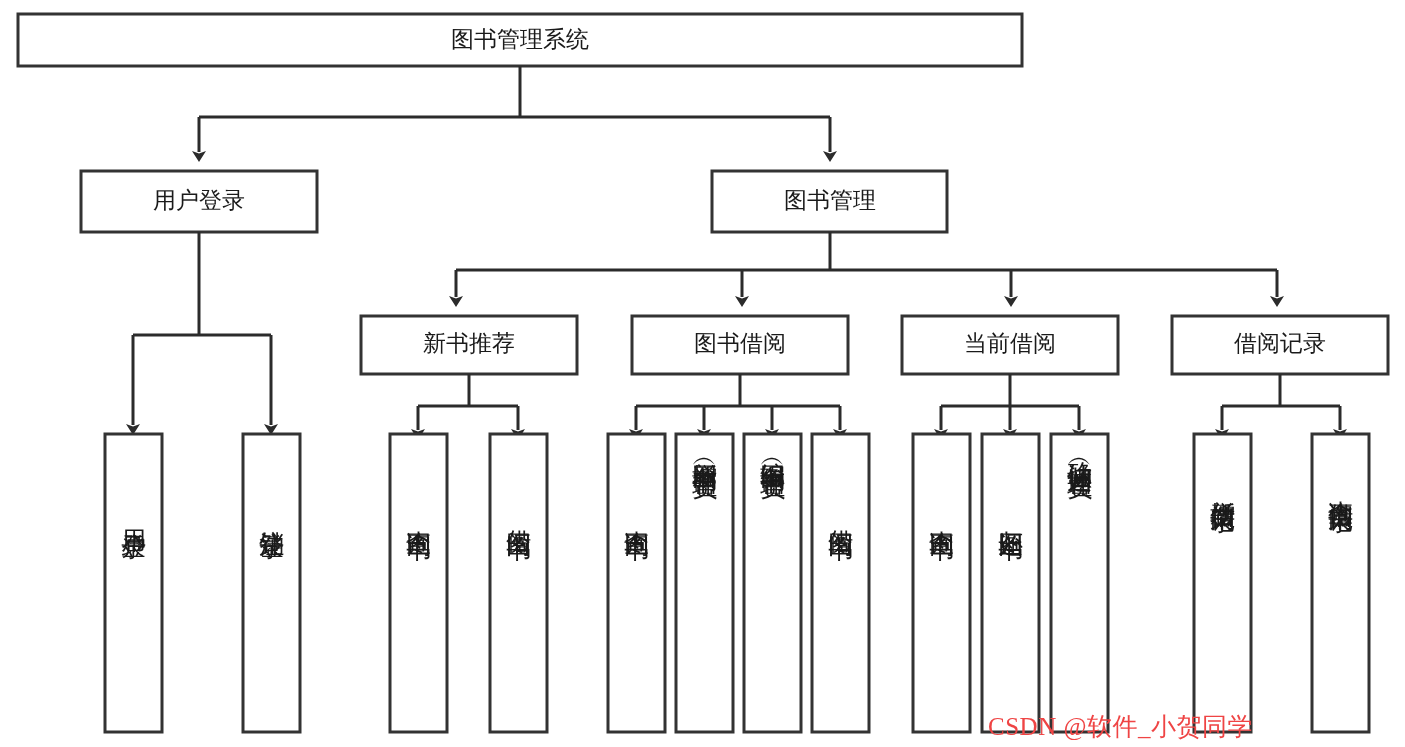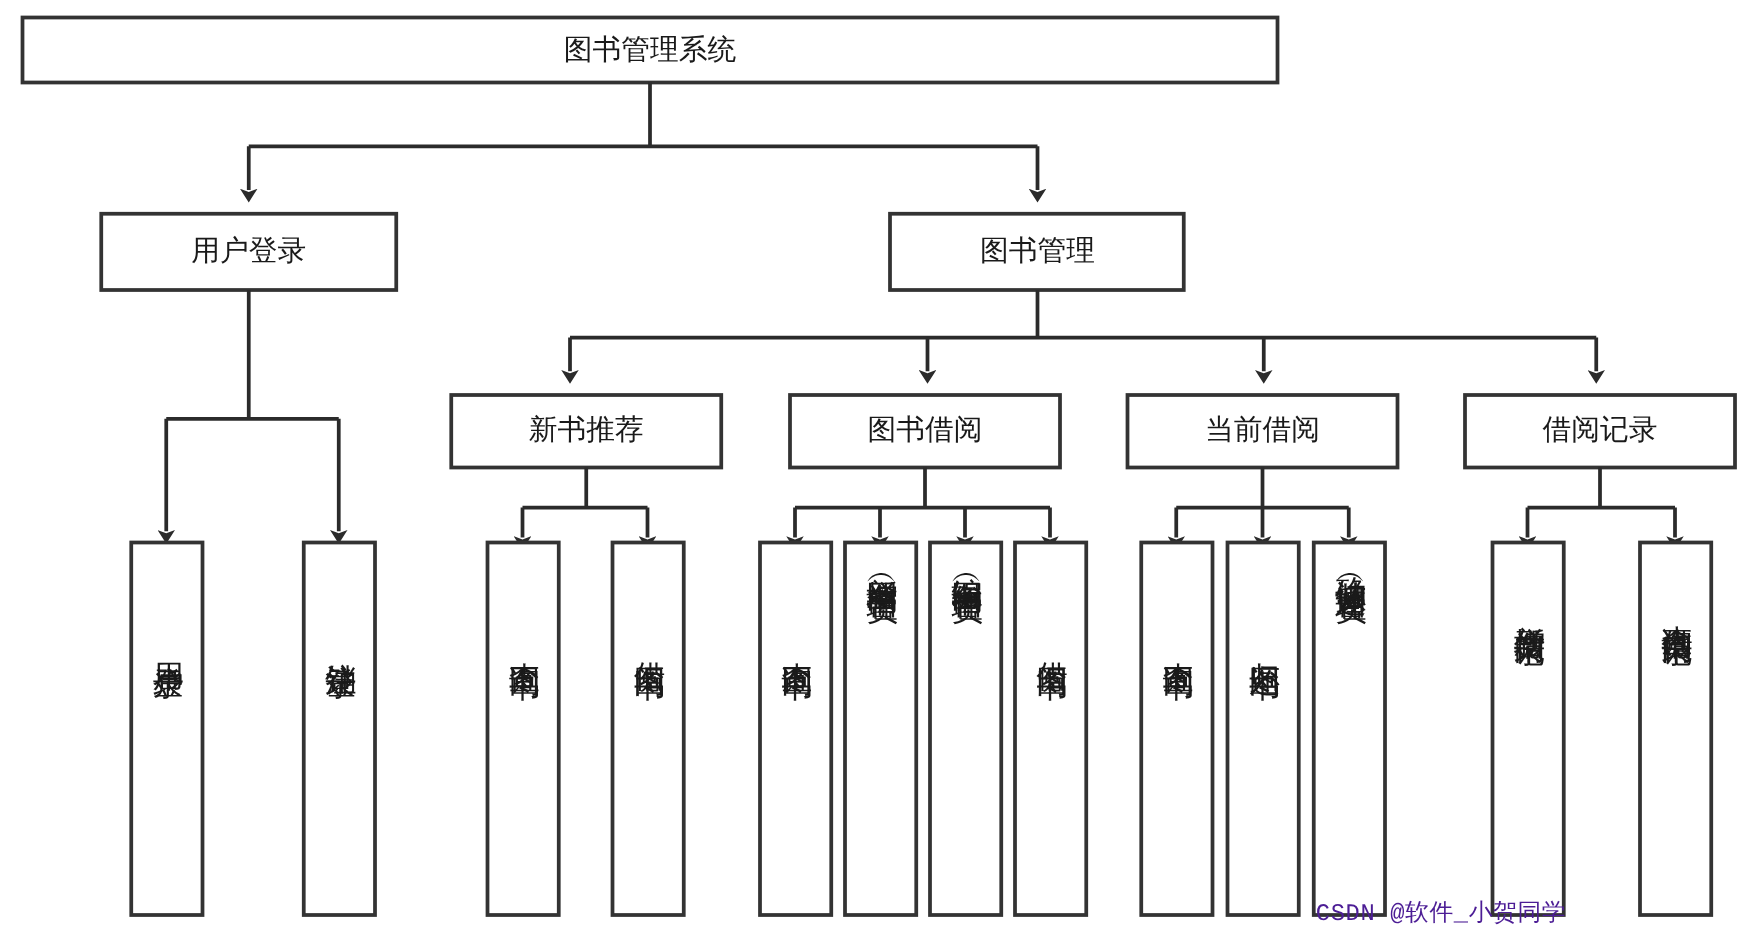--- a/index.html
+++ b/index.html
@@ -66,23 +66,23 @@
     font-size: 25px;
     line-height: 1.18;
     letter-spacing: 2px;
     color: #1a1a1a;
     white-space: nowrap;
   }
   .watermark {
     position: absolute;
     right: 8px;
     bottom: 4px;
-    font-family: Liberation Mono, monospace;
-    font-size: 19px;
-    color: #4c1d95;
+    font-family: Liberation Serif, serif;
+    font-size: 25px;
+    color: #ef4444;
     letter-spacing: 0.5px;
     white-space: nowrap;
   }
 </style>
 </head>
 <body>
 
 <div id="diagram-root">
 
   <svg class="diagram-canvas" viewBox="0 0 1405 747" xmlns="http://www.w3.org/2000/svg">

